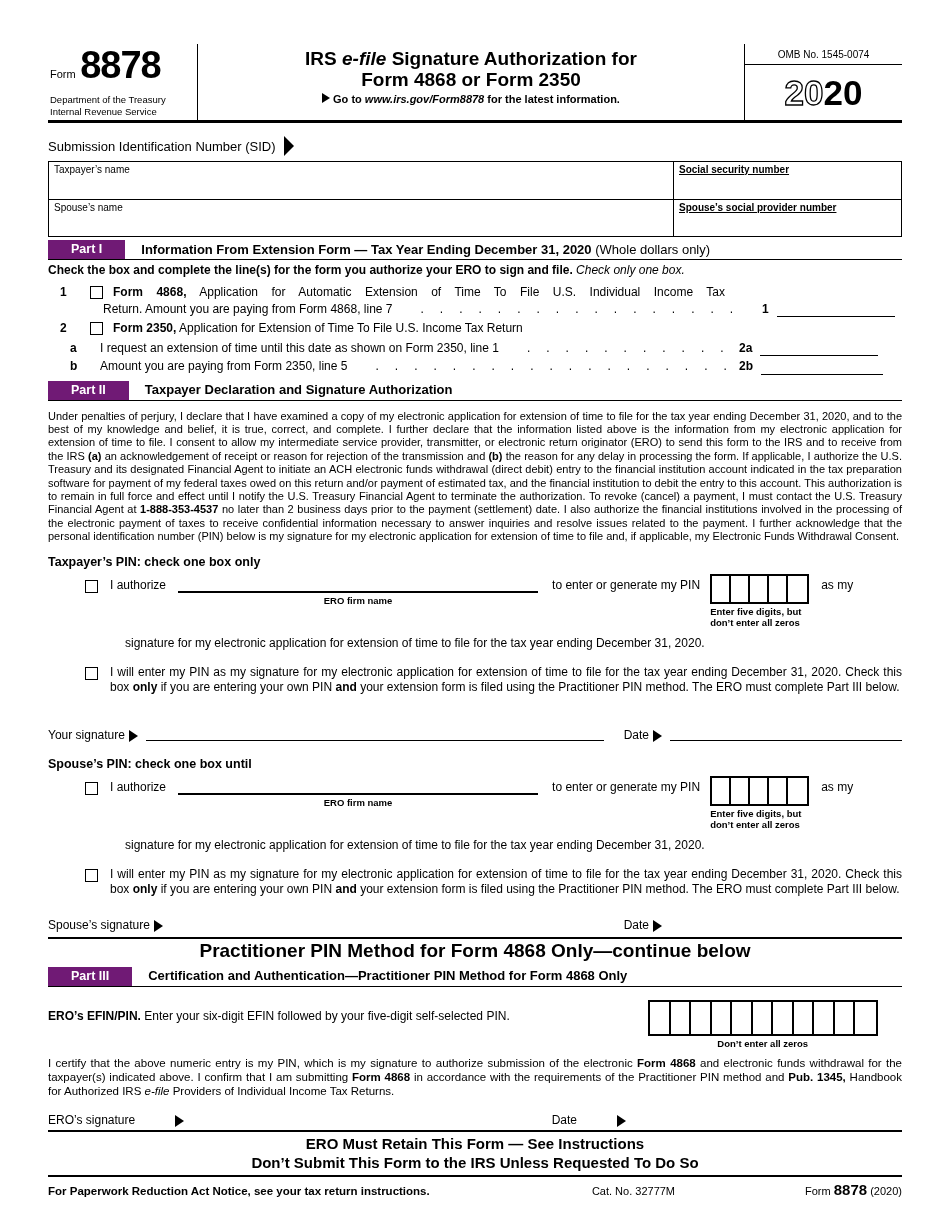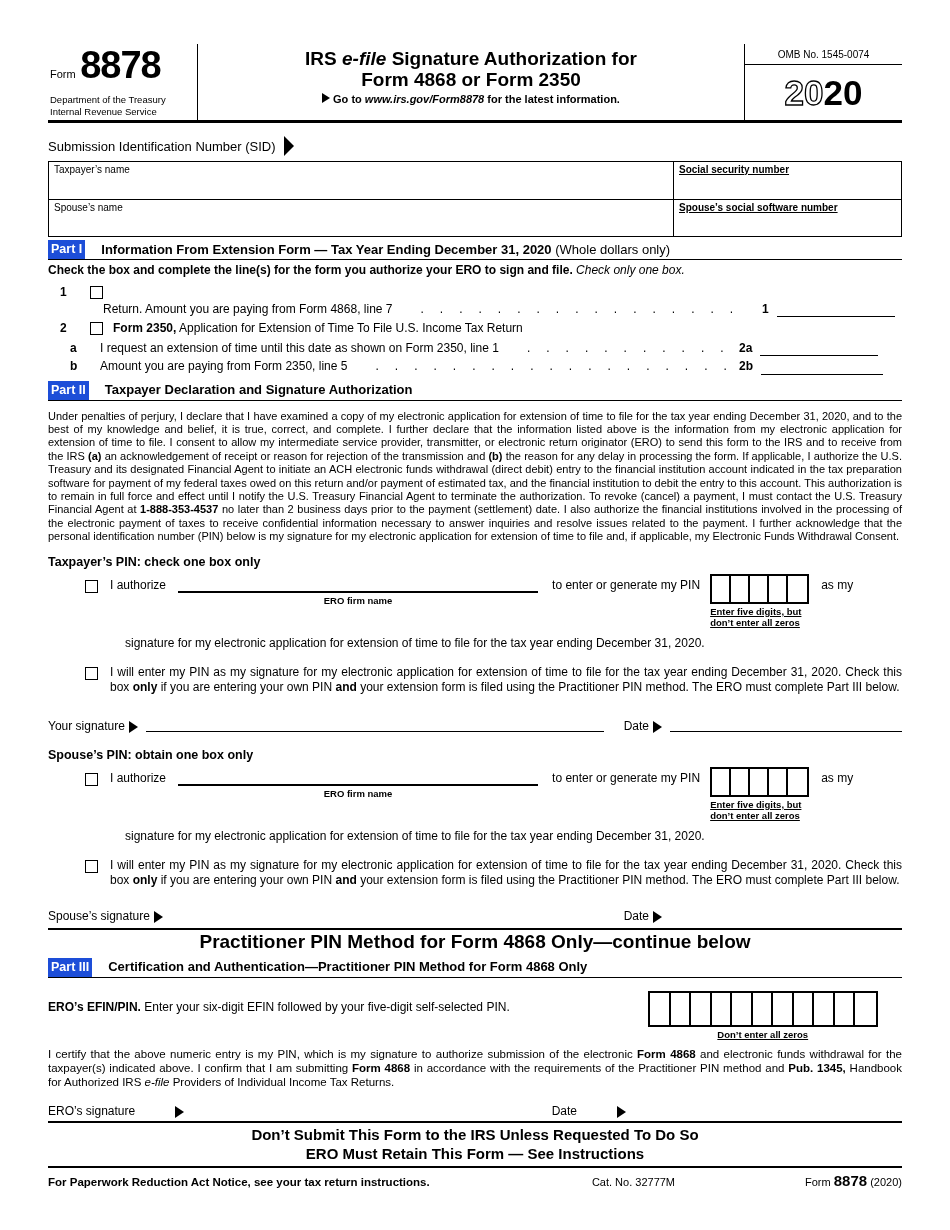--- a/index.html
+++ b/index.html
@@ -30,21 +30,21 @@
   .sid-arrow { width:0; height:0; border-left:10px solid #000;
                border-top:10px solid transparent; border-bottom:10px solid transparent; }
   .name-table { border:1.5px solid #000; margin-top:5px; }
   .nt-row { display:flex; height:37px;gap:17px; }
   .nt-row + .nt-row { border-top:1.5px solid #000; }
   .nt-left { flex:1; font-size:10px; padding:2px 5px; }
   .nt-right { width:228px; border-left:1.5px solid #000; font-size:10px; font-weight:bold; padding:2px 5px;text-decoration:underline; }
 
   
   .part-bar { display:flex; align-items:center; border-bottom:1px solid #000; margin-top:3px; }
-  .part-label { background:#1d4ed8; color:#fff; font-weight:bold; font-size:12.5px; padding:2px 3px 3px; }
+  .part-label { background:#701a75; color:#fff; font-weight:bold; font-size:12.5px; padding:2px 23px 3px; }
   .part-title { font-size:13px; font-weight:bold; padding:1px 0 2px 16px; }
   .part-title .reg { font-weight:normal; }
 
   
   .check-instr { font-size:12px; font-weight:bold; padding:3px 0 4px; }
   .check-instr .i { font-weight:normal; }
   .p1 { font-size:12px; line-height:15.5px; }
   .p1row { display:flex; align-items:flex-start; margin-top:4px; }
   .num { width:16px; margin-left:12px; font-weight:bold; flex:none; }
   .cbx { width:13px; height:13px; border:1.5px solid #000; flex:none; margin:1px 0 0 14px; background:#fff; }
@@ -63,32 +63,32 @@
 
   
   .pin-head { font-size:12.5px; font-weight:bold; margin-top:11px; }
   .auth-row { display:flex; align-items:flex-start; margin-top:5px; font-size:12px; }
   .auth-row .cbx { margin:6px 0 0 37px; }
   .auth-lbl { margin:4px 0 0 12px; flex:none; }
   .ero-col { display:flex; flex-direction:column; margin-left:12px; width:360px; flex:none; }
   .ero-line { height:19px; border-bottom:2px solid #000; }
   .ero-cap { font-size:9.5px; font-weight:bold; text-align:center; margin-top:2px; }
   .gen-lbl { margin:4px 0 0 14px; flex:none; }
-  .boxgrp { display:flex; flex-direction:column; margin-left:10px; flex:none;text-decoration:underline; }
+  .boxgrp { display:flex; flex-direction:column; margin-left:10px; flex:none; }
   .boxes { display:flex; border:2px solid #000; background:#fff; }
   .bx { width:19px; height:26px; border-right:2px solid #000; }
   .bx:last-child { border-right:none; }
   .box-cap { font-size:9.5px; font-weight:bold; line-height:11px; margin-top:2px; }
   .asmy { margin:4px 0 0 12px; }
   .cont-line { font-size:12px; margin:8px 0 0 77px; }
   .opt2 { display:flex; align-items:flex-start; margin-top:15px; font-size:12px; }
   .opt2 .cbx { margin:2px 0 0 37px; }
   .opt2 .txt { flex:1; margin-left:12px; line-height:15.5px; text-align:justify; }
 
-  .sig-row { display:flex; align-items:flex-end; font-size:12px; margin-top:21px; }
+  .sig-row { display:flex; align-items:flex-end; font-size:12px; margin-top:30px; }
   .sig-line { flex:1; border-bottom:1px solid #000; height:15px; margin:0 0 1px 8px; }
   .date-lbl { margin-left:20px; flex:none; }
   .date-line { width:232px; border-bottom:1px solid #000; height:15px; margin:0 0 1px 8px; flex:none; }
   .sig-row.noline .sig-line, .sig-row.noline .date-line { border-bottom:none; }
   .sarr { display:inline-block; width:0; height:0; border-left:9px solid #000;
           border-top:6px solid transparent; border-bottom:6px solid transparent; margin-left:4px; }
 
   
   .big-head { border-top:2.5px solid #000; text-align:center; font-size:19px; font-weight:bold;
               padding:1px 0 2px; margin-top:5px; }
@@ -143,36 +143,37 @@
     <span style="flex:1"></span>
   </div>
 
   <div class="name-table">
     <div class="nt-row">
       <div class="nt-left"><span>Taxpayer’s name</span></div>
       <div class="nt-right"><span>Social security number</span></div>
     </div>
     <div class="nt-row">
       <div class="nt-left"><span>Spouse’s name</span></div>
-      <div class="nt-right"><span>Spouse’s social software number</span></div>
+      <div class="nt-right"><span>Spouse’s social provider number</span></div>
     </div>
   </div>
 
   <div class="part-bar">
     <span class="part-label">Part I</span>
     <span class="part-title"><span>Information From Extension Form — Tax Year Ending December 31, 2020 </span><span class="reg">(Whole dollars only)</span></span>
   </div>
   <div class="check-instr">
     <span>Check the box and complete the line(s) for the form you authorize your ERO to sign and file. </span><span class="i">Check only one box.</span>
   </div>
 
   <div class="p1">
     <div class="p1row">
       <span class="num">1</span>
       <span class="cbx"></span>
+      <span class="p1text force"><span class="b">Form 4868,</span><span> Application for Automatic Extension of Time To File U.S. Individual Income Tax</span></span>
     </div>
     <div class="lead-row">
       <span class="lead-left">
           <span>Return. Amount you are paying from Form 4868, line 7</span>
           <span class="dots">. . . . . . . . . . . . . . . . . . . .</span>
         </span>
       <span class="amt-label">1</span>
       <span class="amt-line"></span>
     </div>
     <div class="p1row">
@@ -236,21 +237,21 @@
   </div>
   <div class="sig-row">
     <span>Your signature</span>
       <span class="sarr"></span>
     <span class="sig-line"></span>
     <span class="date-lbl">Date</span>
       <span class="sarr"></span>
     <span class="date-line"></span>
   </div>
 
-  <div class="pin-head" style="margin-top:15px;">Spouse’s PIN: obtain one box only</div>
+  <div class="pin-head" style="margin-top:15px;">Spouse’s PIN: check one box until</div>
   <div class="auth-row">
     <span class="cbx"></span>
     <span class="auth-lbl">I authorize</span>
     <span class="ero-col">
       <span class="ero-line"></span>
       <span class="ero-cap">ERO firm name</span>
     </span>
     <span class="gen-lbl">to enter or generate my PIN</span>
     <span class="boxgrp">
       <span class="boxes">
@@ -311,22 +312,22 @@
   <div class="sig-row noline" style="margin-top:13px;gap:36px;">
     <span>ERO’s signature</span>
       <span class="sarr"></span>
     <span class="sig-line"></span>
     <span class="date-lbl">Date</span>
       <span class="sarr"></span>
     <span class="date-line"></span>
   </div>
 
   <div class="retain">
+    <div>ERO Must Retain This Form — See Instructions</div>
     <div>Don’t Submit This Form to the IRS Unless Requested To Do So</div>
-    <div>ERO Must Retain This Form — See Instructions</div>
   </div>
 
   <div class="footer">
     <span class="foot-left">For Paperwork Reduction Act Notice, see your tax return instructions.</span>
     <span class="foot-cat">Cat. No. 32777M</span>
     <span class="foot-form">
       <span>Form</span> <span class="n">8878</span> <span>(2020)</span>
     </span>
   </div>
 

